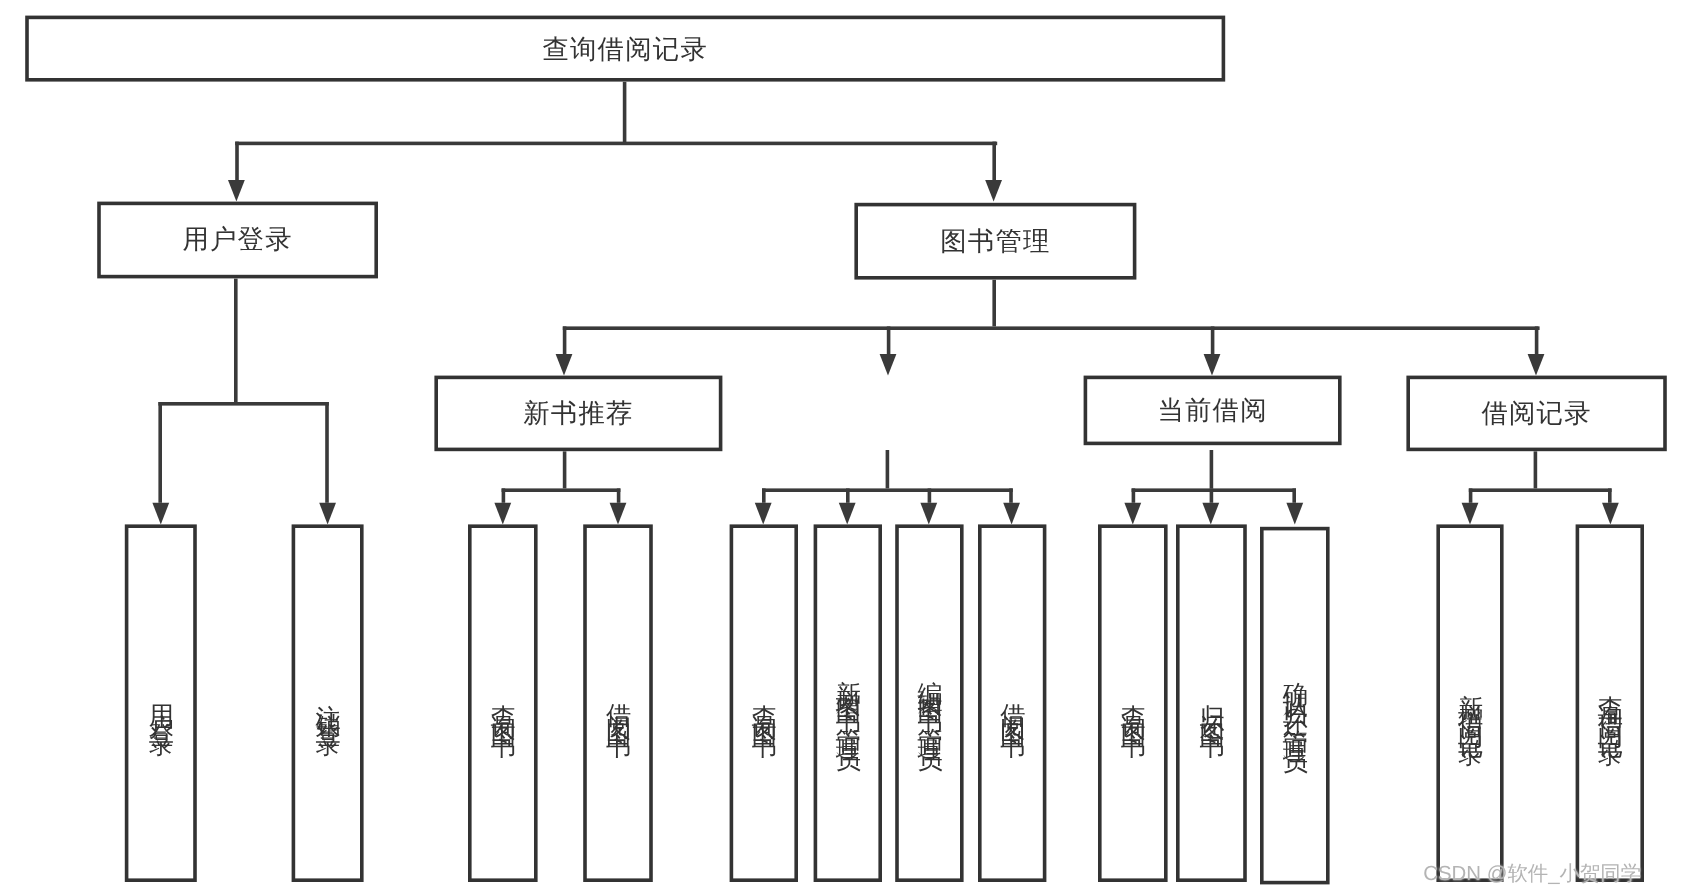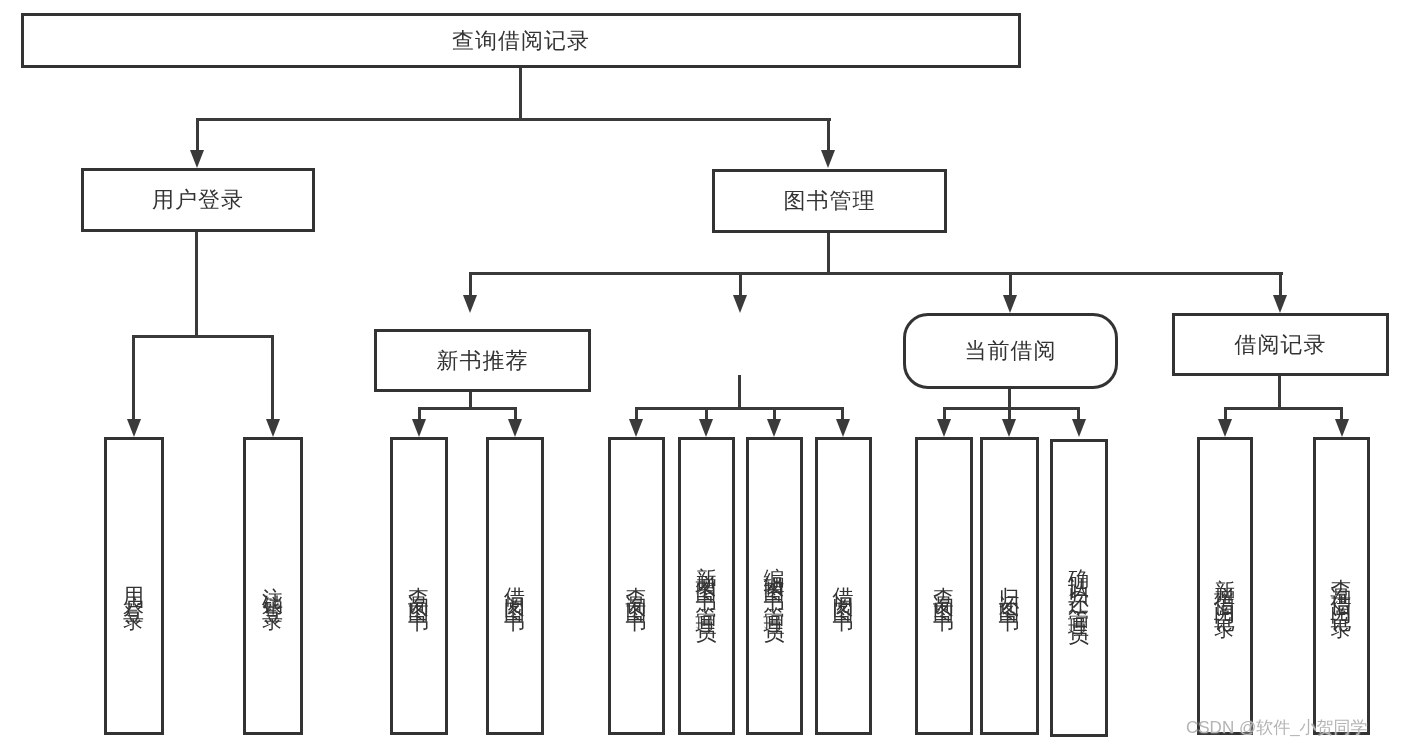--- a/index.html
+++ b/index.html
@@ -119,24 +119,24 @@
     <span>查询借阅记录</span>
   </div>
 
   <div class="node" style="left:81px; top:168px; width:234px; height:64px;">
     <span>用户登录</span>
   </div>
   <div class="node" style="left:712px; top:169px; width:235px; height:64px;align-items:center;">
     <span>图书管理</span>
   </div>
 
-  <div class="node" style="left:374px; top:313px; width:217px; height:63px;margin-top:16px;">
+  <div class="node" style="left:362px; top:313px; width:240px; height:63px;">
     <span>新书推荐</span>
   </div>
-  <div class="node" style="left:903px; top:313px; width:215px; height:76px;border-radius:25px;">
+  <div class="node" style="left:903px; top:313px; width:215px; height:58px;">
     <span>当前借阅</span>
   </div>
   <div class="node" style="left:1172px; top:313px; width:217px; height:63px;">
     <span>借阅记录</span>
   </div>
 
   <div class="node vnode" style="left:104px; top:437px; width:60px; height:298px;">
     <span>用户登录</span>
   </div>
   <div class="node vnode" style="left:243px; top:437px; width:60px; height:298px;">

